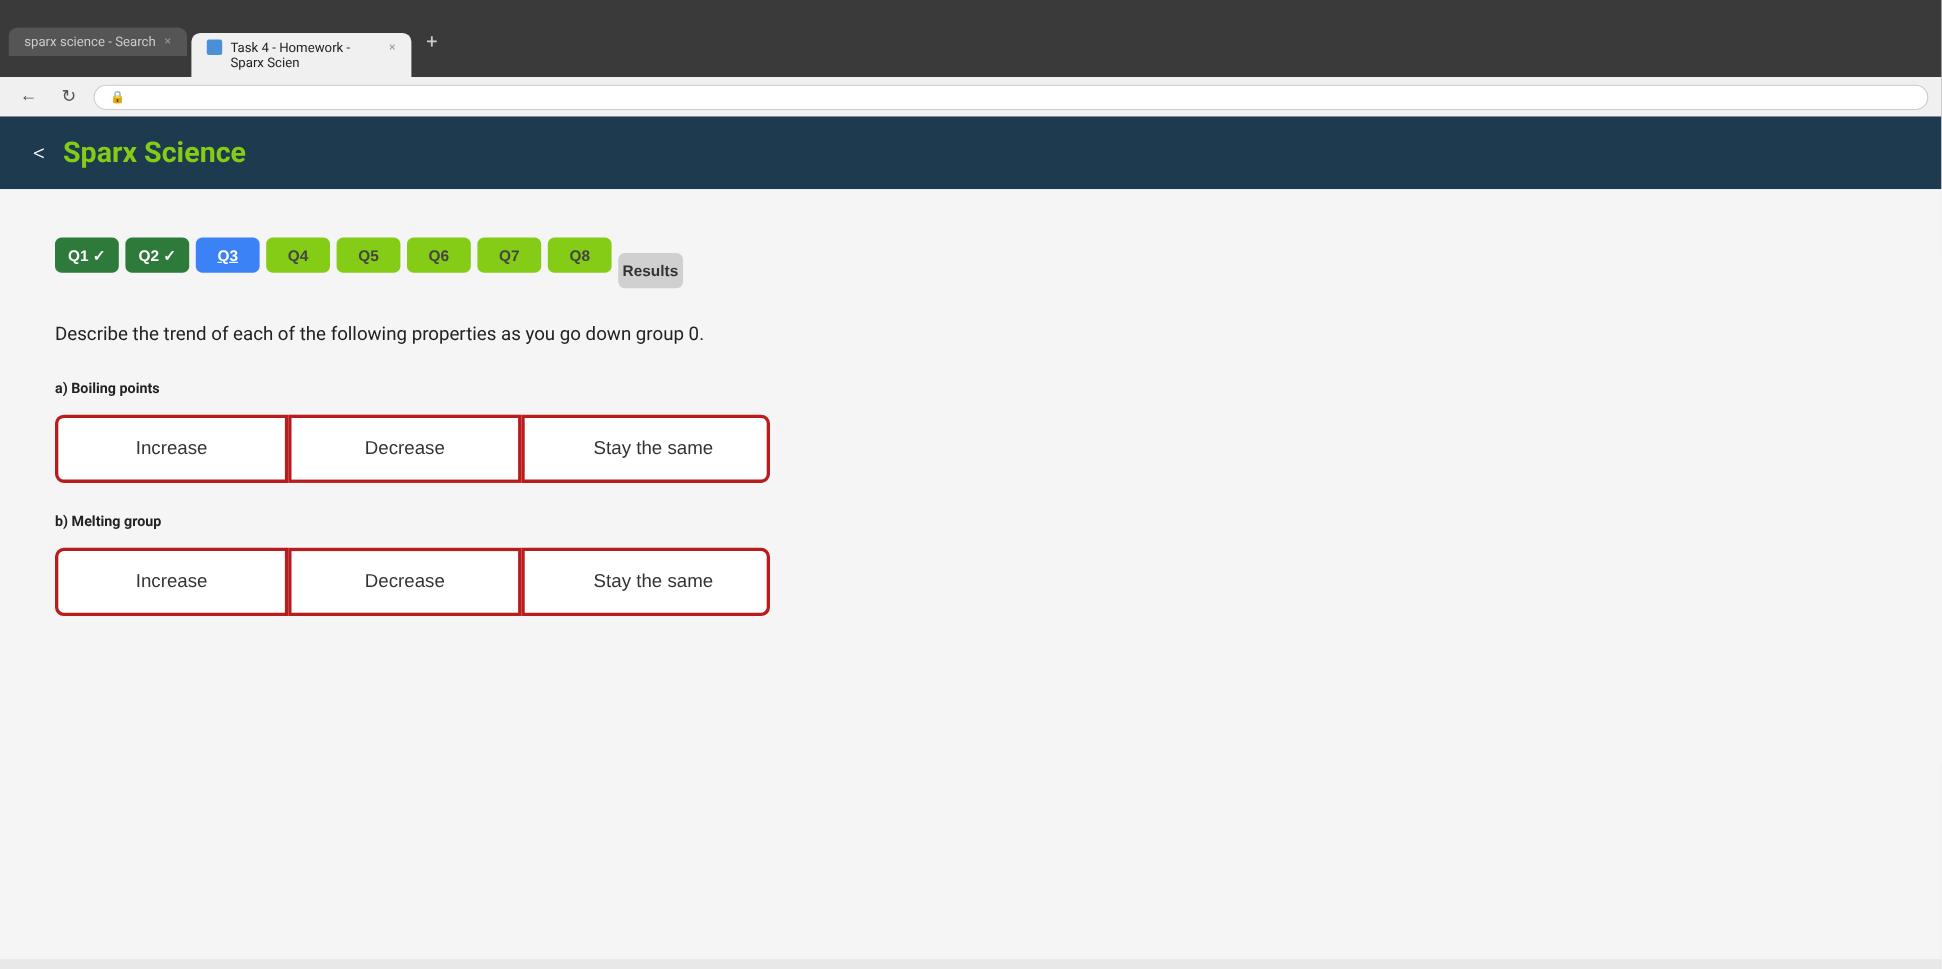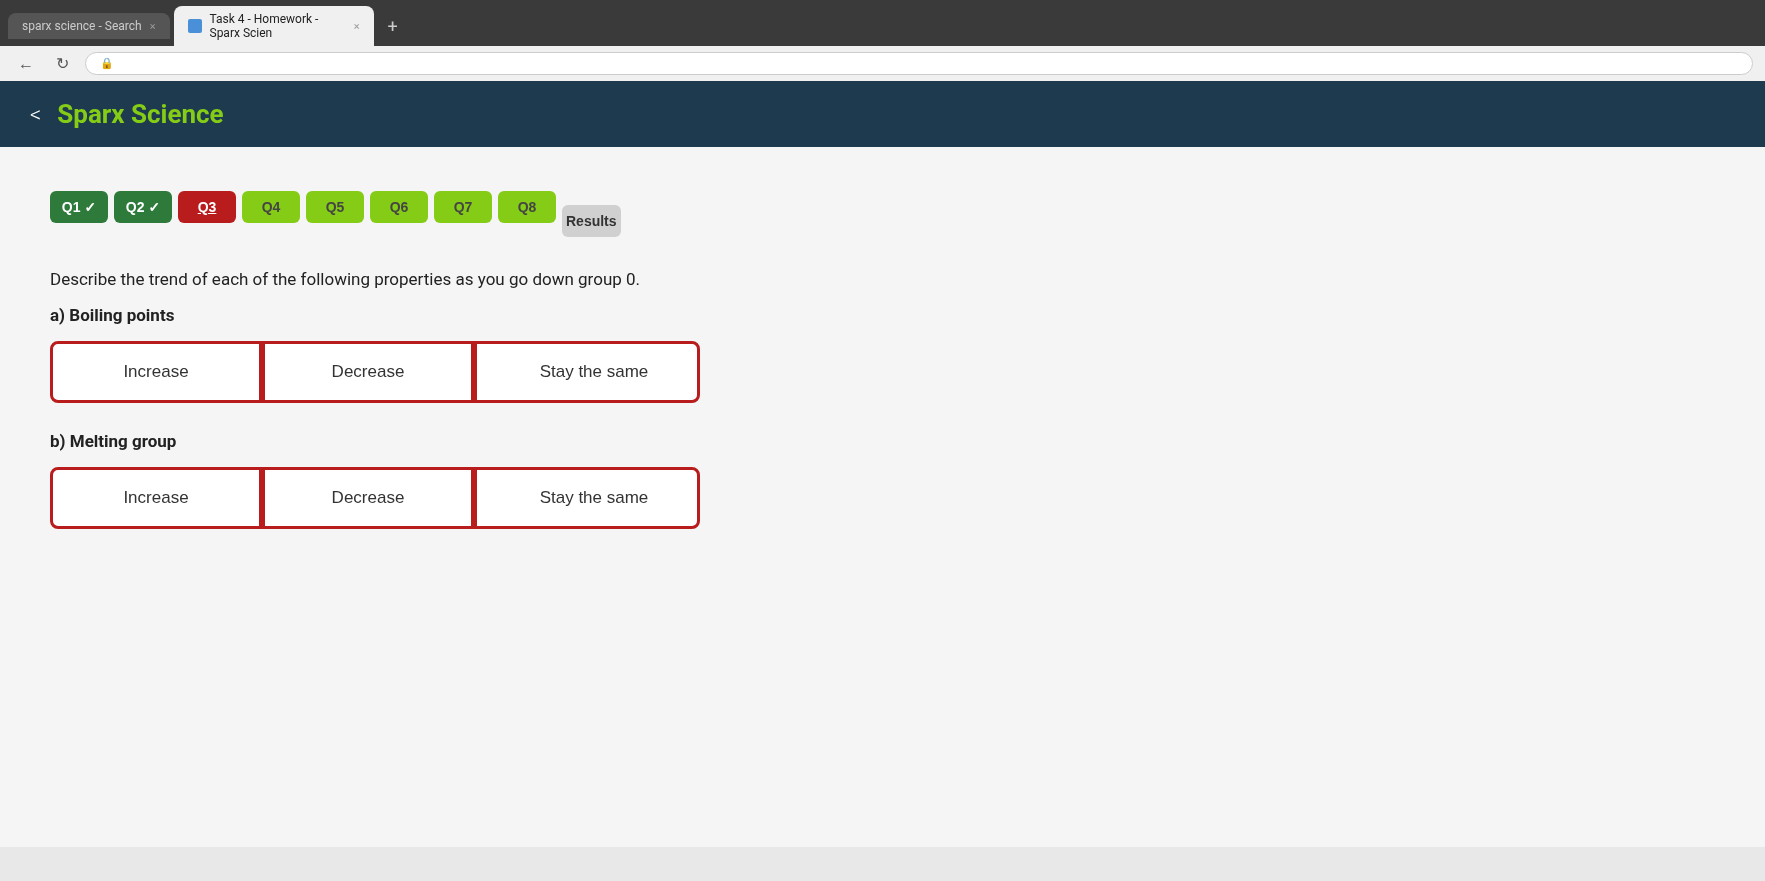--- a/index.html
+++ b/index.html
@@ -19,37 +19,38 @@
     .tab-bar {
       display: flex;
       align-items: center;
       padding: 6px 8px 0;
       gap: 4px;
       background: #3a3a3a;
     }
 
     .tab {
       display: flex;
-      align-items: center;
+      align-items: flex-start;
       padding: 6px 14px;
       border-radius: 8px 8px 0 0;
       font-size: 12px;
       gap: 8px;
       cursor: pointer;
       max-width: 200px;
     }
 
     .tab.inactive {
       background: #555;
       color: #ccc;
     }
 
     .tab.active {
       background: #f0f0f0;
       color: #222;
+      margin-top: 24px;
     }
 
     .tab-close {
       font-size: 11px;
       color: #999;
       cursor: pointer;
     }
 
     .tab-icon {
       width: 14px;
@@ -148,51 +149,51 @@
       border: none;
       min-width: 58px;
     }
 
     .q-btn.completed {
       background: #2d7a3a;
       color: #fff;
     }
 
     .q-btn.active {
-      background: #b91c1c;
+      background: #3b82f6;
       color: #fff;
       text-decoration: underline;
     }
 
     .q-btn.inactive {
       background: #84cc16;
       color: #444;
     }
 
     .q-btn.results {
       background: #d0d0d0;
       color: #333;
       font-weight: 600;
       margin-top: 28px;
     }
 
     
     .question-instruction {
       font-size: 17px;
       color: #222;
-      margin-bottom: 12px;
+      margin-bottom: 28px;
       line-height: 1.5;
     }
 
     .sub-question {
       margin-bottom: 28px;
     }
 
     .sub-label {
-      font-size: 17px;
+      font-size: 13px;
       font-weight: 700;
       color: #222;
       margin-bottom: 16px;
     }
 
     .answer-options {
       display: flex;
       gap: 0;
       max-width: 650px;
     }

